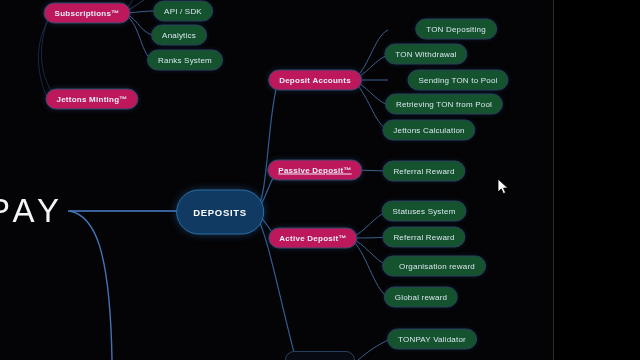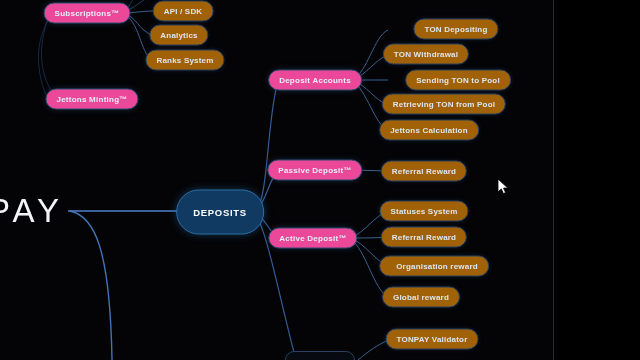--- a/index.html
+++ b/index.html
@@ -59,37 +59,37 @@
     color: #ffffff;
     font-size: 9.5px;
     font-weight: 700;
     letter-spacing: 0.7px;
     padding: 16px 16px;
     box-shadow: 0 0 9px rgba(40,110,175,0.45);
   }
 
   
   .node.branch {
-    background: #ec4899;
+    background: #be185d;
     border: 1px solid #2f4a6e;
     color: #e8eef7;
     font-size: 8px;
     font-weight: 700;
     letter-spacing: 0.25px;
     padding: 5px 10px;
     box-shadow: 0 0 6px rgba(45,85,140,0.35);
   }
 
   
   .node.leaf {
-    background: #a16207;
+    background: #14532d;
     border: 1px solid #28405f;
     color: #dbe5f2;
     font-size: 8px;
-    font-weight: 700;
+    font-weight: 400;
     letter-spacing: 0.2px;
     padding: 5px 10px;
     box-shadow: 0 0 5px rgba(40,75,125,0.28);
   }
 
   
   .node.clipped {
     background: #070a11;
     border: 1px solid #28405f;
     color: #dbe5f2;
@@ -171,21 +171,21 @@
 
       <path d="M 358 360 C 370 350, 376 346, 390 339" stroke="#3a618f" stroke-width="1" fill="none"></path>
     </svg>
 
     <div class="brand" style="left:-12px; top:194px;">PAY</div>
 
     <div class="node root" style="left:220px; top:212px;">DEPOSITS</div>
 
     <div class="node branch" style="left:315px; top:80px;">Deposit Accounts</div>
 
-    <div class="node branch" style="left:315px; top:170px;">Passive Deposit™</div>
+    <div class="node branch" style="left:315px; top:170px;text-decoration:underline;">Passive Deposit™</div>
 
     <div class="node branch" style="left:313px; top:238px;">Active Deposit™</div>
 
     <div class="node clipped" style="left:320px; top:360px; width:70px; height:18px;"></div>
 
     <div class="node leaf" style="left:424px; top:29px;margin-left:32px;">TON Depositing</div>
     <div class="node leaf" style="left:426px; top:54px;">TON Withdrawal</div>
     <div class="node leaf" style="left:458px; top:80px;">Sending TON to Pool</div>
     <div class="node leaf" style="left:444px; top:104px;">Retrieving TON from Pool</div>
     <div class="node leaf" style="left:429px; top:130px;">Jettons Calculation</div>

